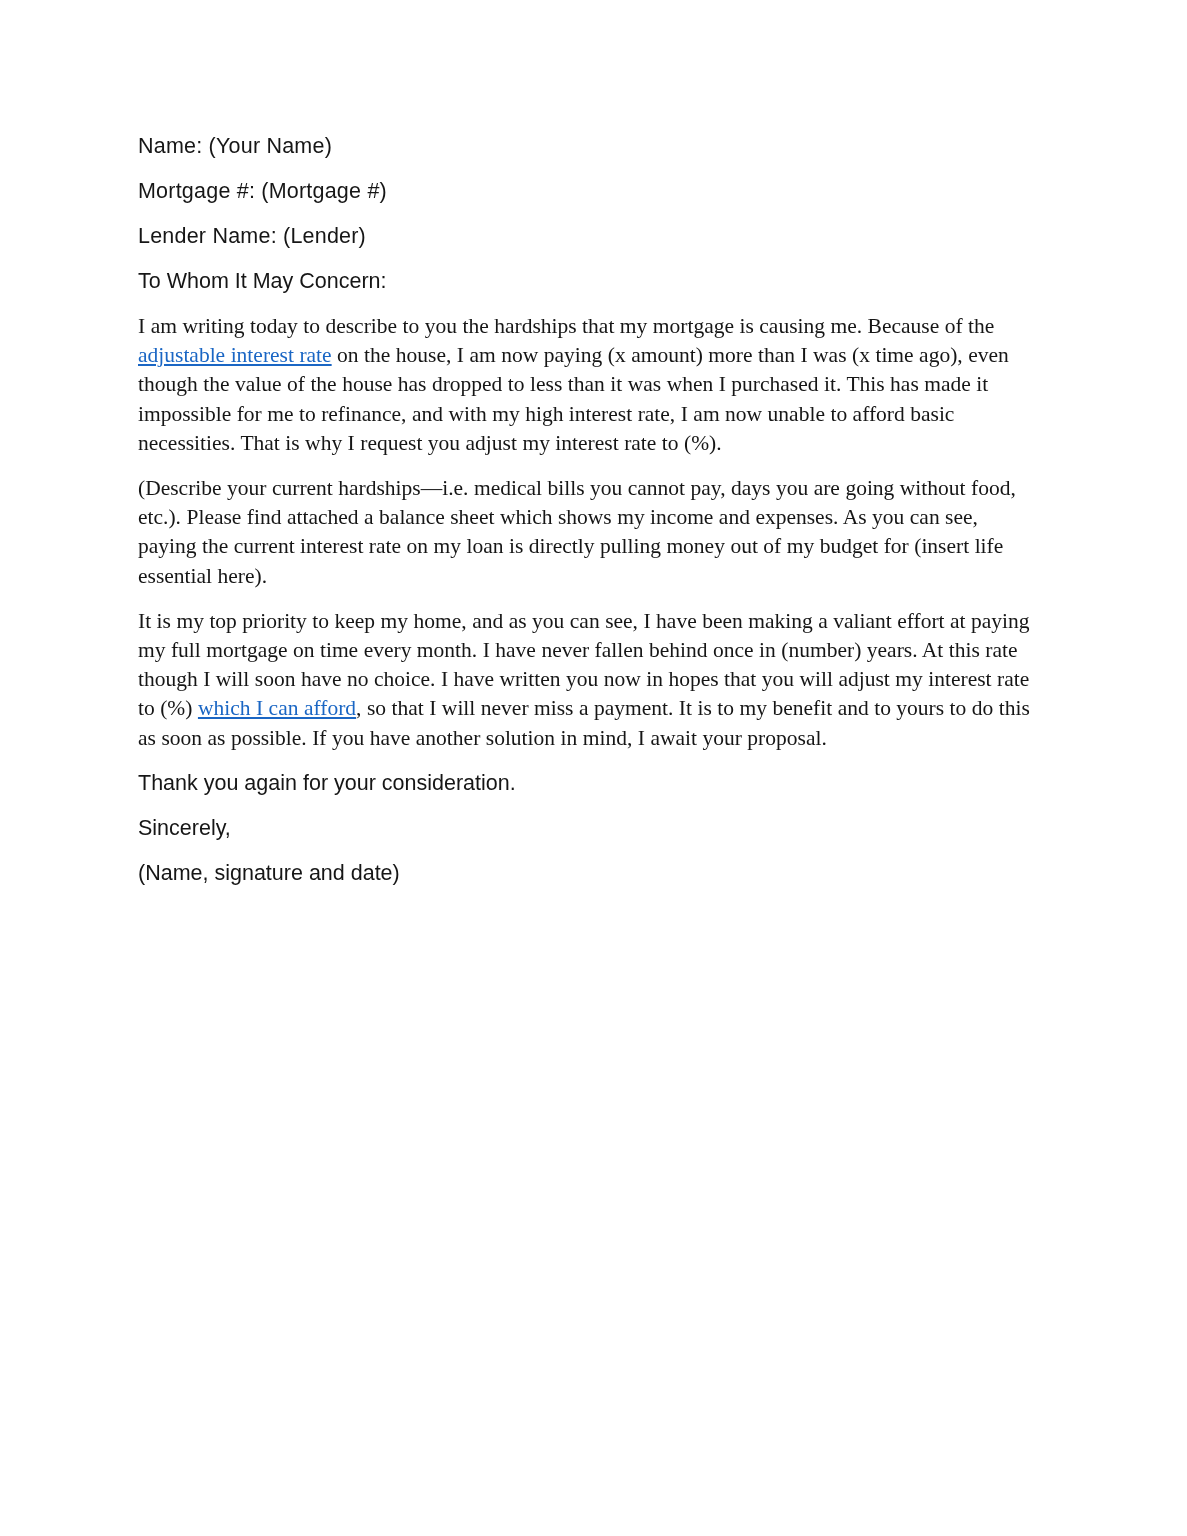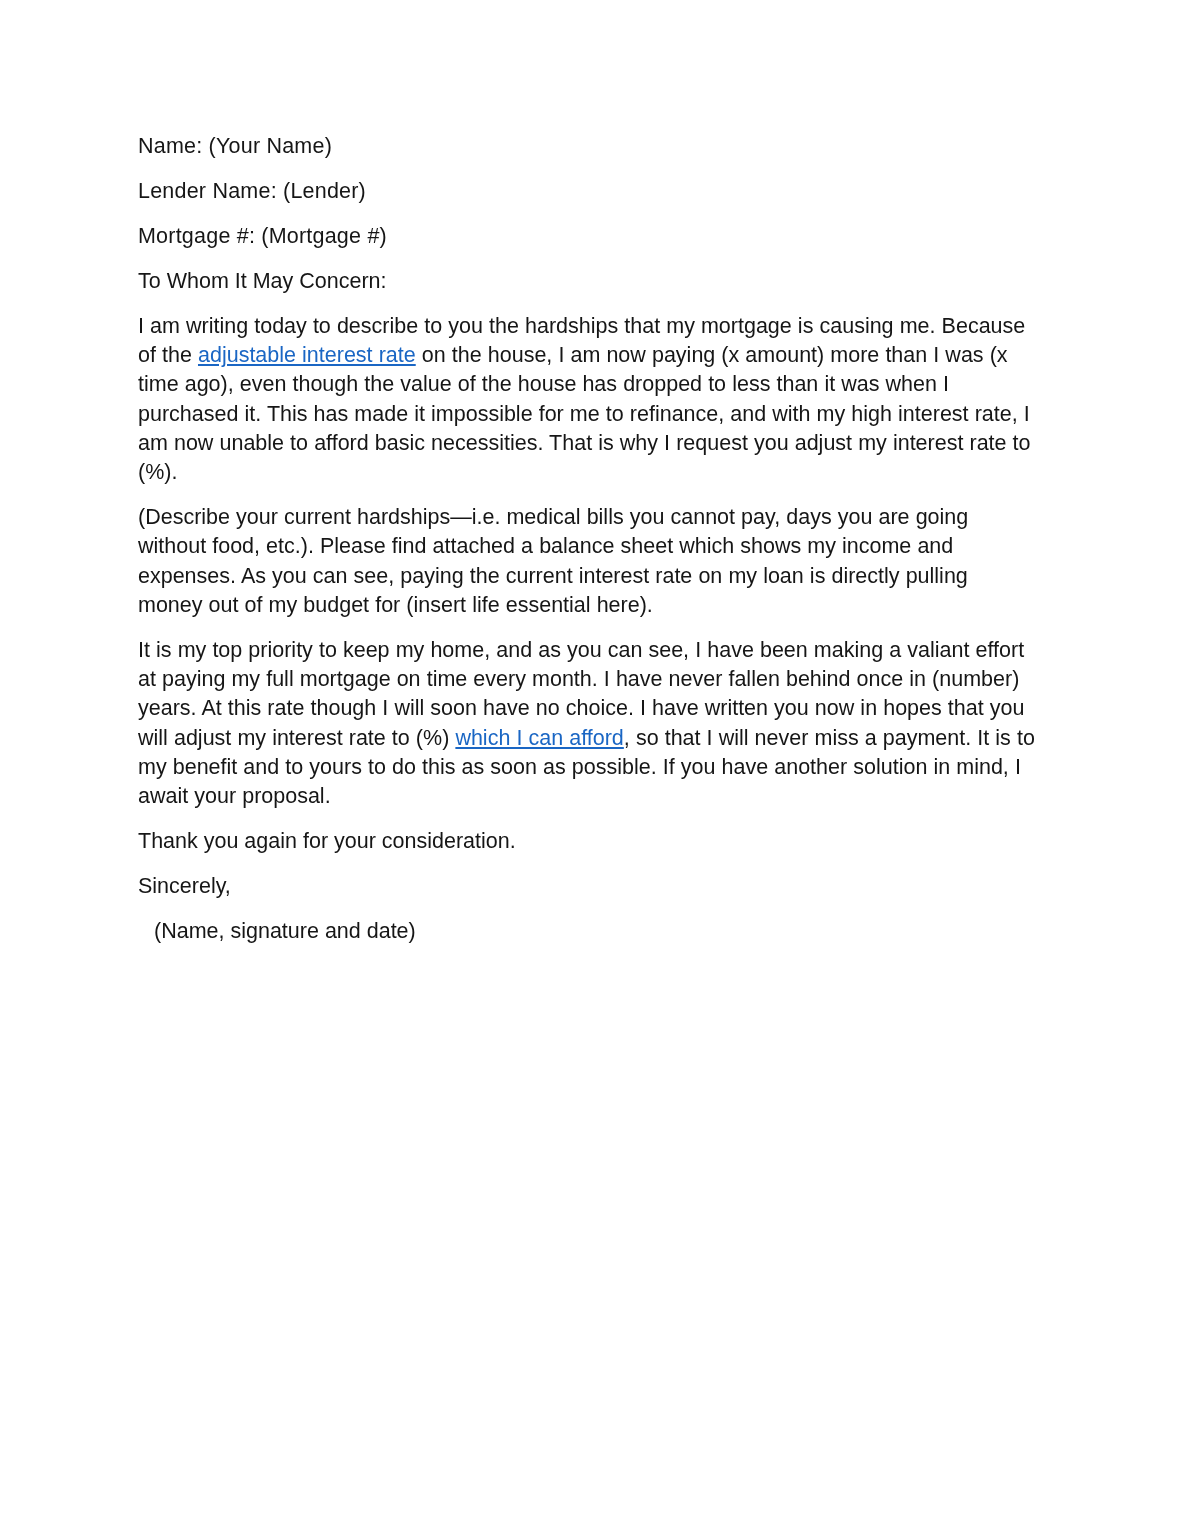--- a/index.html
+++ b/index.html
@@ -43,53 +43,54 @@
     margin: 4px 0 16px 0;
     color: #161616;
   }
   .para {
     font-size: 21.5px;
     line-height: 29.2px;
     margin: 0 8px 16px 0;
     text-align: left;
     color: #161616;
     word-spacing: 0.005em;
+    font-family: Liberation Serif, serif;
   }
   .closing-line {
     font-size: 21.5px;
     line-height: 29px;
     margin: 0 0 16px 0;
     color: #161616;
   }
   .signature-line {
     font-size: 21.5px;
     line-height: 29px;
-    margin: 16px;
+    margin: 0;
     color: #161616;
   }
   a.doc-link,
   .doc-link {
     color: #1a66c4;
     text-decoration: underline;
     text-underline-offset: 2px;
     cursor: pointer;
   }
 </style>
 </head>
 <body>
 
 <div class="page">
   <div class="letter-body">
 
     <p class="heading-line">Name: (Your Name)</p>
 
 
+    <p class="heading-line">Mortgage #: (Mortgage #)</p>
+
     <p class="heading-line">Lender Name: (Lender)</p>
-
-    <p class="heading-line">Mortgage #: (Mortgage #)</p>
 
     <p class="salutation">To Whom It May Concern:</p>
 
     <p class="para"><span>I am writing today to describe to you the hardships that my mortgage is causing me.  Because of the </span><a class="doc-link">adjustable interest rate</a><span> on the house, I am now paying (x amount) more than I was (x time ago), even though the value of the house has dropped to less than it was when I purchased it.  This has made it impossible for me to refinance, and with my high interest rate, I am now unable to afford basic necessities.  That is why I request you adjust my interest rate to (%).</span></p>
 
     <p class="para">(Describe your current hardships—i.e. medical bills you cannot pay, days you are going without food, etc.).  Please find attached a balance sheet which shows my income and expenses.  As you can see, paying the current interest rate on my loan is directly pulling money out of my budget for (insert life essential here).</p>
 
     <p class="para"><span>It is my top priority to keep my home, and as you can see, I have been making a valiant effort at paying my full mortgage on time every month.  I have never fallen behind once in (number) years.  At this rate though I will soon have no choice.  I have written you now in hopes that you will adjust my interest rate to (%) </span><a class="doc-link">which I can afford</a><span>, so that I will never miss a payment.  It is to my benefit and to yours to do this as soon as possible.  If you have another solution in mind, I await your proposal.</span></p>
 
     <p class="closing-line">Thank you again for your consideration.</p>

